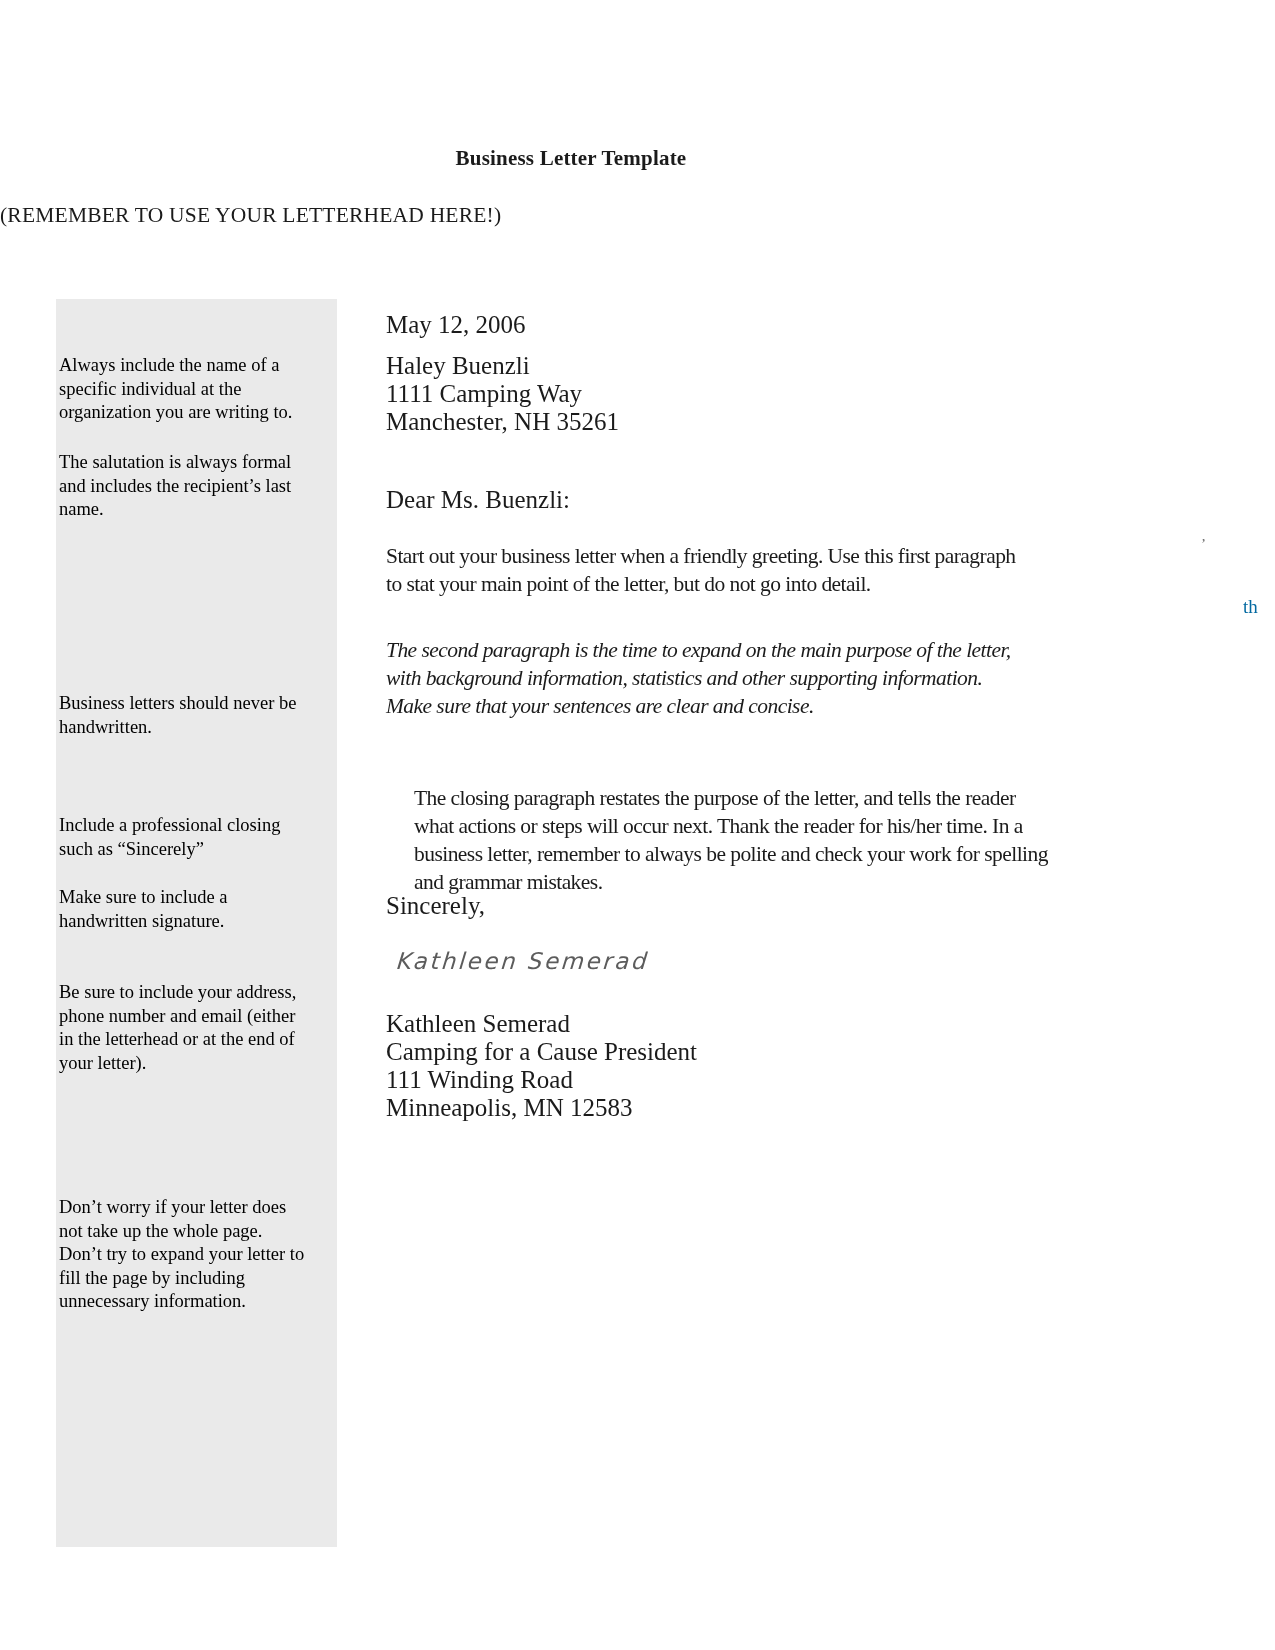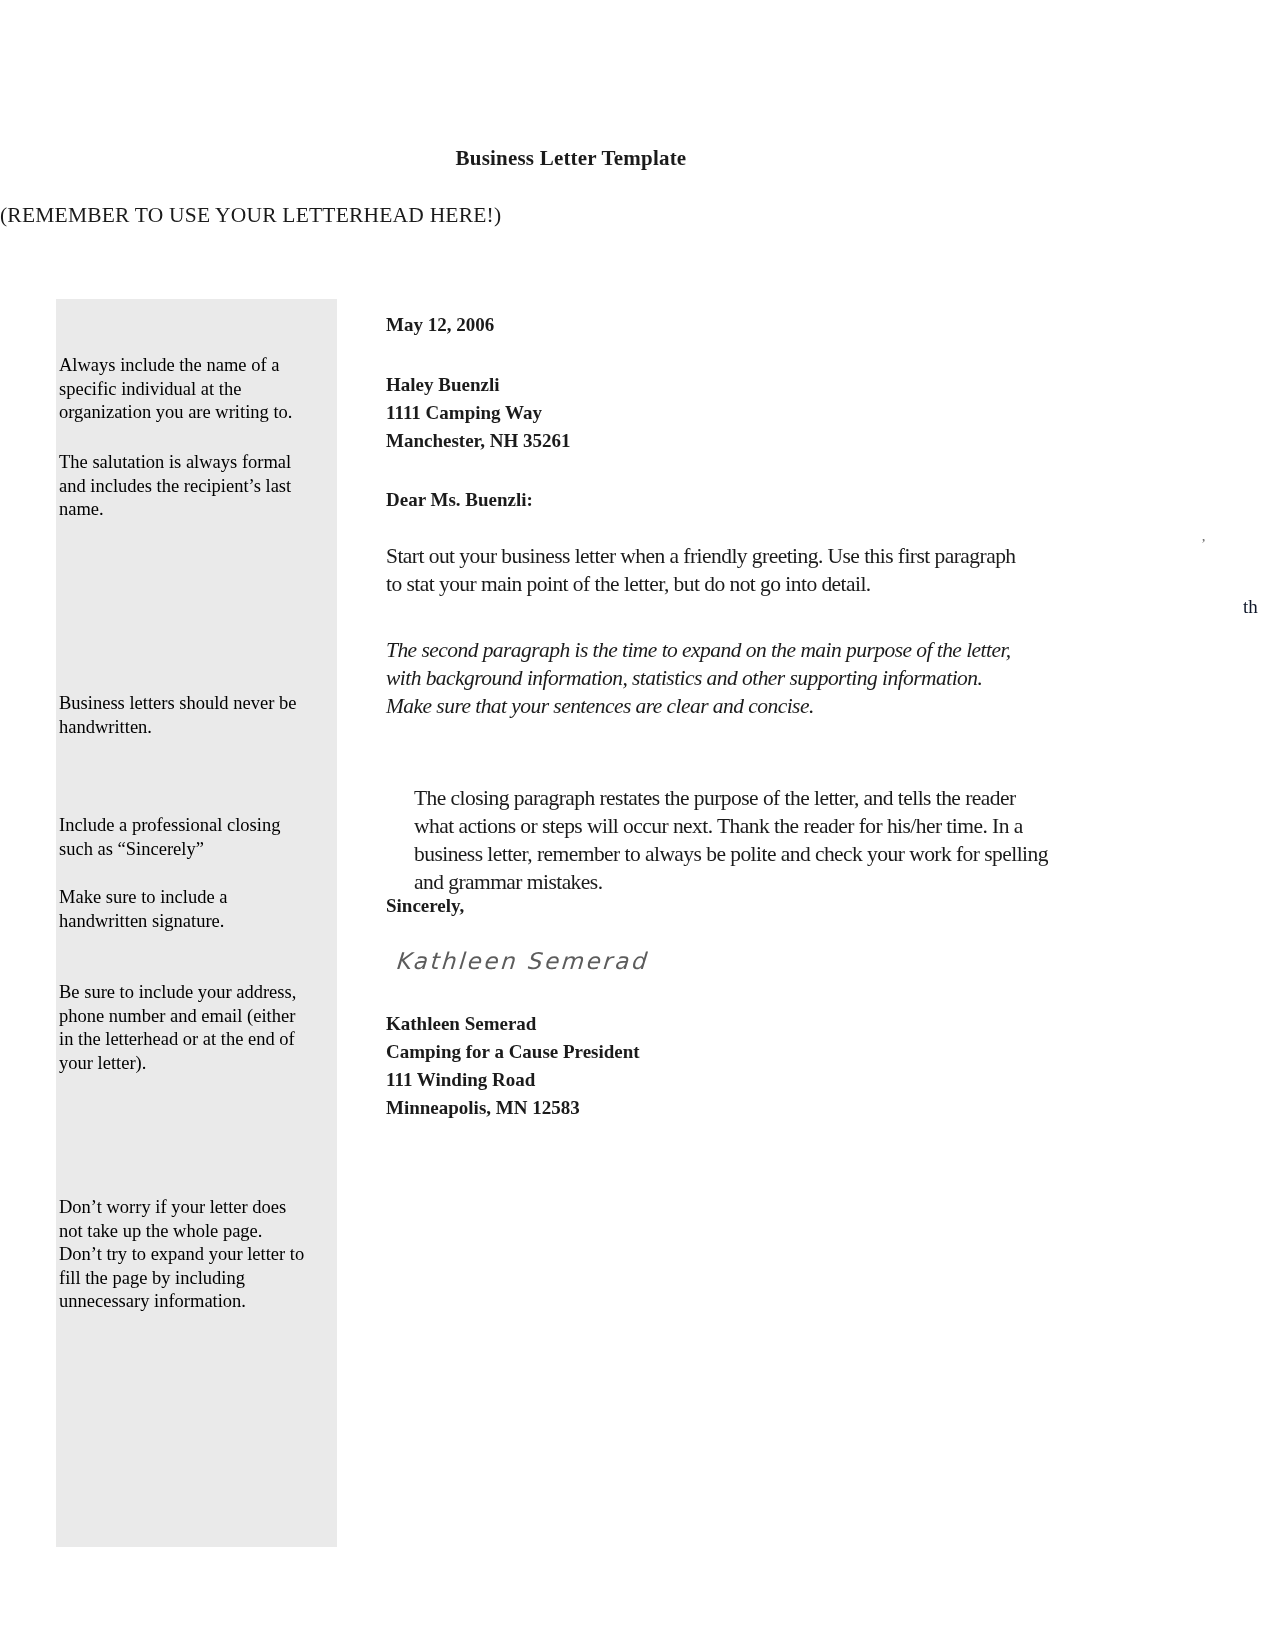--- a/index.html
+++ b/index.html
@@ -33,23 +33,23 @@
   .note-1 { top:55px; }
   .note-2 { top:152px; }
   .note-3 { top:275px; }
   .note-4 { top:393px; }
   .note-5 { top:515px; }
   .note-6 { top:587px; }
   .note-7 { top:682px; }
   .note-8 { top:897px; }
 
   .letter-block { position:absolute; left:386px; white-space:pre; }
-  .line28 { font-size:19px; line-height:28px;font-weight:bold; }
+  .line28 { font-size:25px; line-height:28px; }
   .date-line { top:311px; }
-  .recipient-block { top:371px; }
+  .recipient-block { top:352px; }
   .salutation-line { top:486px; }
   .body-par {
     font-size:21.5px; line-height:28px;
     letter-spacing:-0.55px;
     white-space:pre;
   }
   .par-1 { top:542px; }
   .par-2 { top:636px;font-style:italic; }
   .par-3 { top:784px;margin-left:28px; }
   .closing-line { top:892px; }
@@ -58,21 +58,21 @@
     font-family:"DejaVu Sans",sans-serif;
     font-style:italic;
     font-size:23px; letter-spacing:2.5px;
     color:#5c5c5c;
     transform:skewX(-6deg);
     transform-origin:left bottom;
     white-space:pre;
   }
   .signature-block { top:1010px; }
   .stray {
-    position:absolute; color:#0f172a; white-space:pre;
+    position:absolute; color:#0369a1; white-space:pre;
     font-size:19px;
   }
   .stray-apostrophe { left:1201px; top:536px; font-size:15px; color:#6a6a6a; }
   .stray-fragment { left:1243px; top:596px; }
 </style>
 </head>
 <body>
 
 <div class="page">
 

